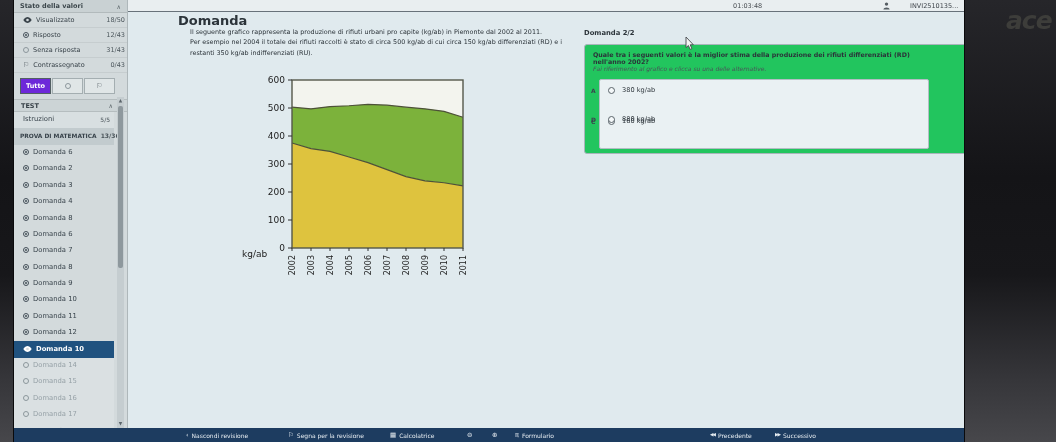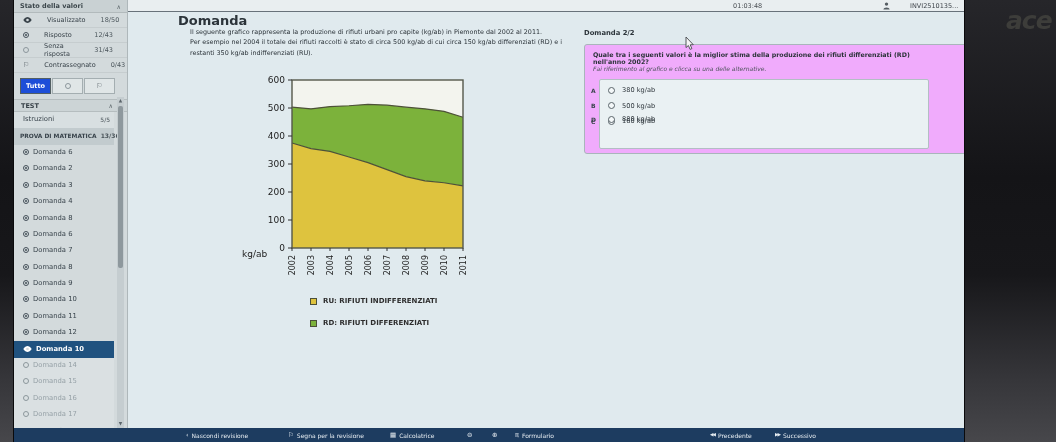--- a/index.html
+++ b/index.html
@@ -32,31 +32,31 @@
     position:absolute; left:0; top:0; width:114px; height:428px;
     background:#d3dadc; border-right:1px solid #aeb7ba;
   }
   .sb-head {
     height:13px; background:#c9d1d3; border-bottom:1px solid #b2babc;
     display:flex; align-items:center; padding:0 6px; font-size:6.5px; font-weight:bold; color:#3c474c;
   }
   .sb-head .spacer, .test-head .spacer { flex:1; }
   .sb-caret { font-size:6px; color:#5c666b; font-weight:normal; }
   .st-row {
-    height:15px; display:flex; align-items:center; gap:15px; padding:0 14px 0 9px;
+    height:15px; display:flex; align-items:center; gap:4px; padding:0 2px 0 9px;
     border-bottom:1px solid #c6cdcf; font-size:6.5px; color:#39434a;
   }
   .st-row .lbl { flex:1; }
   .st-row .cnt { color:#4c565c; }
   .filters { display:flex; gap:1px; padding:5px 0 5px 6px; }
   .f-btn {
     width:31px; height:16px; display:flex; align-items:center; justify-content:center;
     font-size:6.5px; background:#e0e6e7; border:1px solid #a4aeb1; color:#3c464b; cursor:pointer;
   }
-  .f-btn.active { background:#1d4ed8; border-color:#525f63; color:#fff; font-weight:bold; }
+  .f-btn.active { background:#6d28d9; border-color:#525f63; color:#fff; font-weight:bold; }
   .test-head {
     height:13px; background:#ccd4d6; border-top:1px solid #b5bdbf; border-bottom:1px solid #b5bdbf;
     display:flex; align-items:center; padding:0 14px 0 7px; font-size:6.5px; font-weight:bold; color:#39434a;
   }
   .t-list { position:relative; }
   .t-row {
     height:16.4px; width:100px; display:flex; align-items:center; gap:4px;
     padding:0 4px 2px 9px; font-size:6.8px; color:#38434b;
   }
   .t-row .t-label { flex:1; white-space:nowrap; }
@@ -85,21 +85,21 @@
   #chart-svg { position:absolute; left:226px; top:72px; }
   .legend { position:absolute; left:296px; top:297px; }
   .lg-row { display:flex; align-items:center; gap:6px; margin-bottom:14px; }
   .lg-sw { width:7px; height:7px; border:1.5px solid #4b4f39; }
   .lg-lb { font-size:7px; font-weight:bold; color:#2e2e2e; }
 
   
   .qp-title { position:absolute; left:570px; top:29px; font-size:6.8px; font-weight:bold; color:#2c343a; }
   .qp-box {
     position:absolute; left:570px; top:44px; width:384px; height:110px;
-    background:#f0abfc; border:1px solid #a9b5bb; border-radius:3px;
+    background:#22c55e; border:1px solid #a9b5bb; border-radius:3px;
   }
   .qp-q { position:absolute; left:8px; top:6px; width:335px; font-size:6.3px; font-weight:bold; color:#2b3339; }
   .qp-i { position:absolute; left:8px; top:20px; font-size:6px; font-style:italic; color:#4a5258; }
   .opt-box {
     position:absolute; left:14px; top:34px; width:330px; height:70px;
     border:1px solid #b3bec4; border-radius:2px; background:#eaf1f3;
   }
   .opt-row { position:absolute; left:0; height:12px; display:flex; align-items:center; gap:7px; }
   .opt-letter { position:absolute; left:-9px; width:8px; font-size:6px; font-weight:bold; color:#3a454d; }
   .opt-radio { width:7px; height:7px; border-radius:50%; border:1px solid #5a646a; background:#f4f8f9; margin-left:8px; cursor:pointer; }
@@ -319,46 +319,31 @@
       <text x="169" y="183" text-anchor="end" font-size="8" fill="#1c1c1c" transform="rotate(-90 169 183)">2008</text>
       <line x1="185" y1="176" x2="185" y2="179" stroke="#333" stroke-width="1"></line>
       <text x="188" y="183" text-anchor="end" font-size="8" fill="#1c1c1c" transform="rotate(-90 188 183)">2009</text>
       <line x1="204" y1="176" x2="204" y2="179" stroke="#333" stroke-width="1"></line>
       <text x="207" y="183" text-anchor="end" font-size="8" fill="#1c1c1c" transform="rotate(-90 207 183)">2010</text>
       <line x1="223" y1="176" x2="223" y2="179" stroke="#333" stroke-width="1"></line>
       <text x="226" y="183" text-anchor="end" font-size="8" fill="#1c1c1c" transform="rotate(-90 226 183)">2011</text>
       <text x="2" y="185" font-size="9" fill="#1c1c1c">kg/ab</text>
     </svg>
 
-  <div class="legend" id="legend">
-      <div class="lg-row">
-        <span class="lg-sw" style="background: rgb(222, 195, 62);"></span>
-        <span class="lg-lb">RU: RIFIUTI INDIFFERENZIATI</span>
-      </div>
-      <div class="lg-row">
-        <span class="lg-sw" style="background: rgb(124, 178, 59);"></span>
-        <span class="lg-lb">RD: RIFIUTI DIFFERENZIATI</span>
-      </div>
-    </div>
 
   <div class="qp-title">Domanda 2/2</div>
   <div class="qp-box">
     <div class="qp-q">Quale tra i seguenti valori è la miglior stima della produzione dei rifiuti differenziati (RD) nell'anno 2002?</div>
     <div class="qp-i">Fai riferimento al grafico e clicca su una delle alternative.</div>
     <div class="opt-box" id="opt-box">
         <div class="opt-row" style="top: 4px; width: 100%;">
           <span class="opt-letter">A</span>
           <span class="opt-radio"></span>
           <span class="opt-label">380 kg/ab</span>
         </div>
-        <div class="opt-row" style="top: 19.5px; width: 100%;">
-          <span class="opt-letter">B</span>
-          <span class="opt-radio"></span>
-          <span class="opt-label">500 kg/ab</span>
-        </div>
         <div class="opt-row" style="top: 35px; width: 100%;">
           <span class="opt-letter">C</span>
           <span class="opt-radio"></span>
           <span class="opt-label">160 kg/ab</span>
         </div>
         <div class="opt-row" style="top: 33px; width: 100%;">
           <span class="opt-letter">D</span>
           <span class="opt-radio"></span>
           <span class="opt-label">880 kg/ab</span>
         </div>

